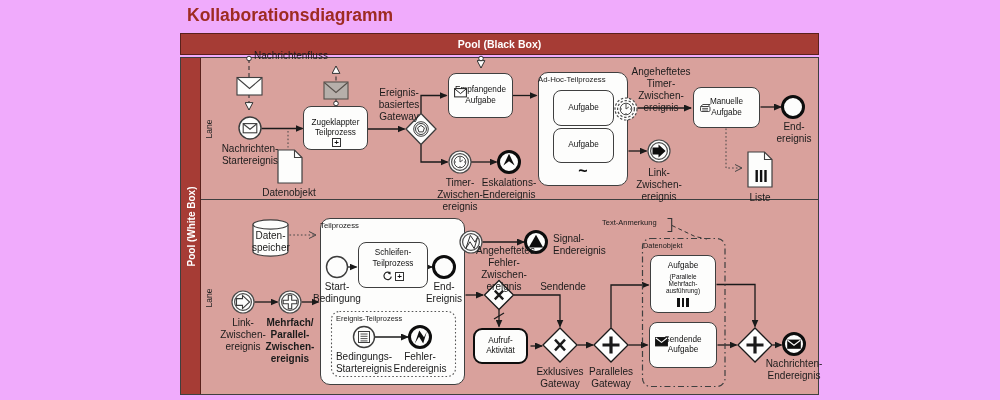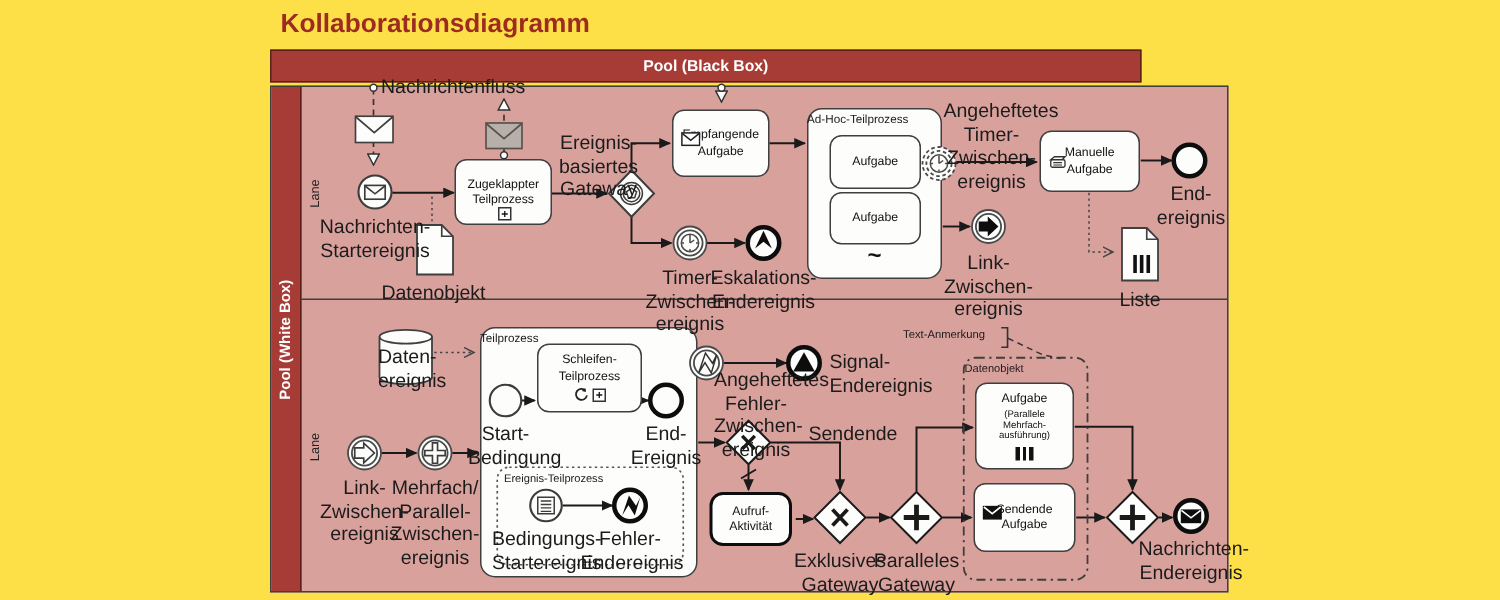--- a/index.html
+++ b/index.html
@@ -1,31 +1,31 @@
 <!DOCTYPE html>
 <html><head>
 <meta charset="utf-8">
 <style>
   html,body{margin:0;padding:0;background:#f0dede;}
-  .stage{position:relative;width:1000px;height:400px;background:#fde047;font-family:"Liberation Sans",sans-serif;overflow:hidden;}
+  .stage{position:relative;width:1000px;height:400px;background:#f0abfc;font-family:"Liberation Sans",sans-serif;overflow:hidden;}
   .title{position:absolute;left:187px;top:5px;font-size:17.5px;font-weight:bold;color:#9e2b22;z-index:5;}
-  .poolbar{position:absolute;left:180px;top:33px;width:581px;height:22px;background:#a63c35;border:1px solid #5a211c;box-sizing:border-box;display:flex;align-items:center;justify-content:center;color:#fff;font-size:10.5px;font-weight:bold;z-index:1;}
+  .poolbar{position:absolute;left:180px;top:33px;width:639px;height:22px;background:#a63c35;border:1px solid #5a211c;box-sizing:border-box;display:flex;align-items:center;justify-content:center;color:#fff;font-size:10.5px;font-weight:bold;z-index:1;}
   .whitebox{position:absolute;left:180px;top:57px;width:639px;height:338px;background:#d9a19c;border:1px solid #3f3f3f;box-sizing:border-box;}
   .wb-label{position:absolute;left:0;top:0;width:20px;height:100%;background:#a63c35;border-right:1px solid #5a211c;box-sizing:border-box;display:flex;align-items:center;justify-content:center;z-index:1;}
   .wb-label span{transform:rotate(-90deg);white-space:nowrap;color:#fff;font-size:10px;font-weight:bold;}
   .lane-label{position:absolute;display:flex;align-items:center;justify-content:center;z-index:1;}
   .lane-label span{transform:rotate(-90deg);white-space:nowrap;color:#222;font-size:8.5px;}
   .lane-div{position:absolute;left:20px;top:140.5px;width:617px;height:1.2px;background:#3f3f3f;z-index:1;}
   .overlay{position:absolute;left:0;top:0;z-index:2;pointer-events:none;}
   .container-box{position:absolute;background:#fdfdfc;border:1.2px solid #3f3f3f;border-radius:10px;box-sizing:border-box;z-index:1;}
   .ctitle{position:absolute;font-size:7.8px;color:#1b1b1b;text-align:left;z-index:3;white-space:pre-line;}
   .task{position:absolute;background:#fdfdfc;border:1.2px solid #3f3f3f;border-radius:8px;box-sizing:border-box;display:flex;align-items:center;justify-content:center;font-size:8.2px;line-height:1.25;text-align:center;white-space:pre-line;color:#111;z-index:3;}
   .task.col{flex-direction:column;gap:1px;}
   .task .icon{position:absolute;left:5px;top:4px;}
-  .lbl{position:absolute;font-size:13px;line-height:1.2;color:#1b1b1b;text-align:center;white-space:pre-line;z-index:4;}
+  .lbl{position:absolute;font-size:10px;line-height:1.2;color:#1b1b1b;text-align:center;white-space:pre-line;z-index:4;}
   .lbl.left{text-align:left;}
   .pbox{width:9px;height:9px;border:1px solid #333;background:#fff;box-sizing:border-box;font-size:8px;line-height:7px;font-weight:bold;text-align:center;color:#111;}
   .mrow{display:flex;align-items:center;justify-content:center;gap:2px;margin-top:1px;}
   .tilde{position:absolute;left:538px;top:163px;width:90px;text-align:center;font-size:16px;font-weight:bold;color:#111;z-index:3;line-height:16px;}
   .subsmall{font-size:6.4px;line-height:1.15;}
   .bars{display:flex;gap:2px;margin-top:2px;}
   .bars i{width:2.5px;height:9px;background:#111;display:block;}
 </style>
 </head>
 <body>
@@ -264,21 +264,21 @@
       <svg width="13" height="11">
           <path d="M1.5,4.5 L4,2.5 H11 L9,4.5 Z" fill="#fff" stroke="#333" stroke-width="0.9"></path>
           <rect x="1.5" y="4.5" width="9.5" height="5" rx="1.2" fill="#fff" stroke="#333" stroke-width="0.9"></rect>
           <path d="M3.2,6.4 H9 M3.2,8 H9" stroke="#333" stroke-width="0.8"></path>
         </svg>
     </span>
     <span>Manuelle
 Aufgabe</span>
   </div>
 
-  <div class="task col" style="left:358px;top:229px;width:70px;height:46px;justify-content:center;">
+  <div class="task col" style="left:358px;top:242px;width:70px;height:46px;justify-content:center;">
     <span>Schleifen-
 Teilprozess</span>
     <span class="mrow">
       <svg width="11" height="11">
           <path d="M8.4,2.4 A3.7,3.7 0 1 0 9.3,5.6" fill="none" stroke="#222" stroke-width="1.2"></path>
           <path d="M8.2,0.6 L8.6,3.4 L5.9,2.7 z" fill="#222"></path>
         </svg>
       <span class="pbox">+</span>
     </span>
   </div>
@@ -323,25 +323,25 @@
 Timer-
 Zwischen-
 ereignis</div>
   <div class="lbl" style="left:628px;top:167px;width:62px;">Link-
 Zwischen-
 ereignis</div>
   <div class="lbl" style="left:768px;top:121px;width:52px;">End-
 ereignis</div>
   <div class="lbl" style="left:734px;top:192px;width:52px;text-align:center;">Liste</div>
   <div class="lbl" style="left:252px;top:230px;width:37px;">Daten-
-ereignis</div>
+speicher</div>
   <div class="lbl" style="left:212px;top:317px;width:62px;">Link-
 Zwischen-
 ereignis</div>
-  <div class="lbl" style="left:257px;top:317px;width:66px;">Mehrfach/
+  <div class="lbl" style="left:257px;top:317px;width:66px;font-weight:bold;">Mehrfach/
 Parallel-
 Zwischen-
 ereignis</div>
   <div class="lbl" style="left:312px;top:281px;width:50px;">Start-
 Bedingung</div>
   <div class="lbl" style="left:419px;top:281px;width:50px;">End-
 Ereignis</div>
   <div class="lbl" style="left:328px;top:351px;width:72px;">Bedingungs-
 Startereignis</div>
   <div class="lbl" style="left:387px;top:351px;width:66px;">Fehler-

